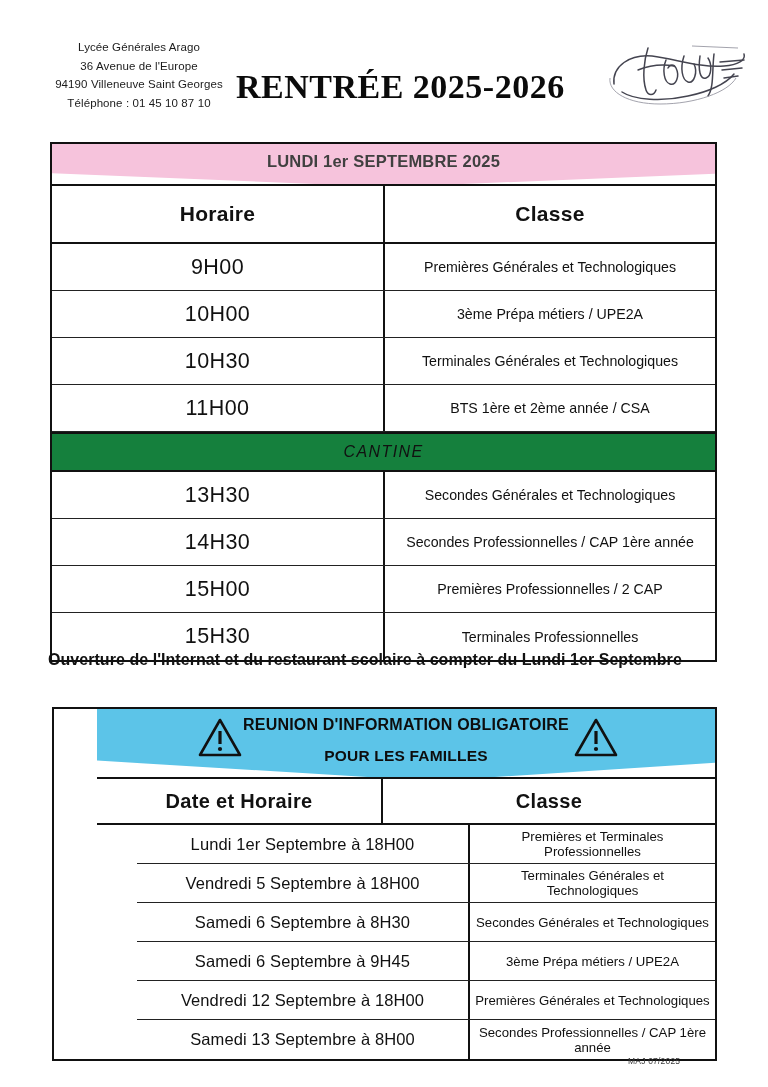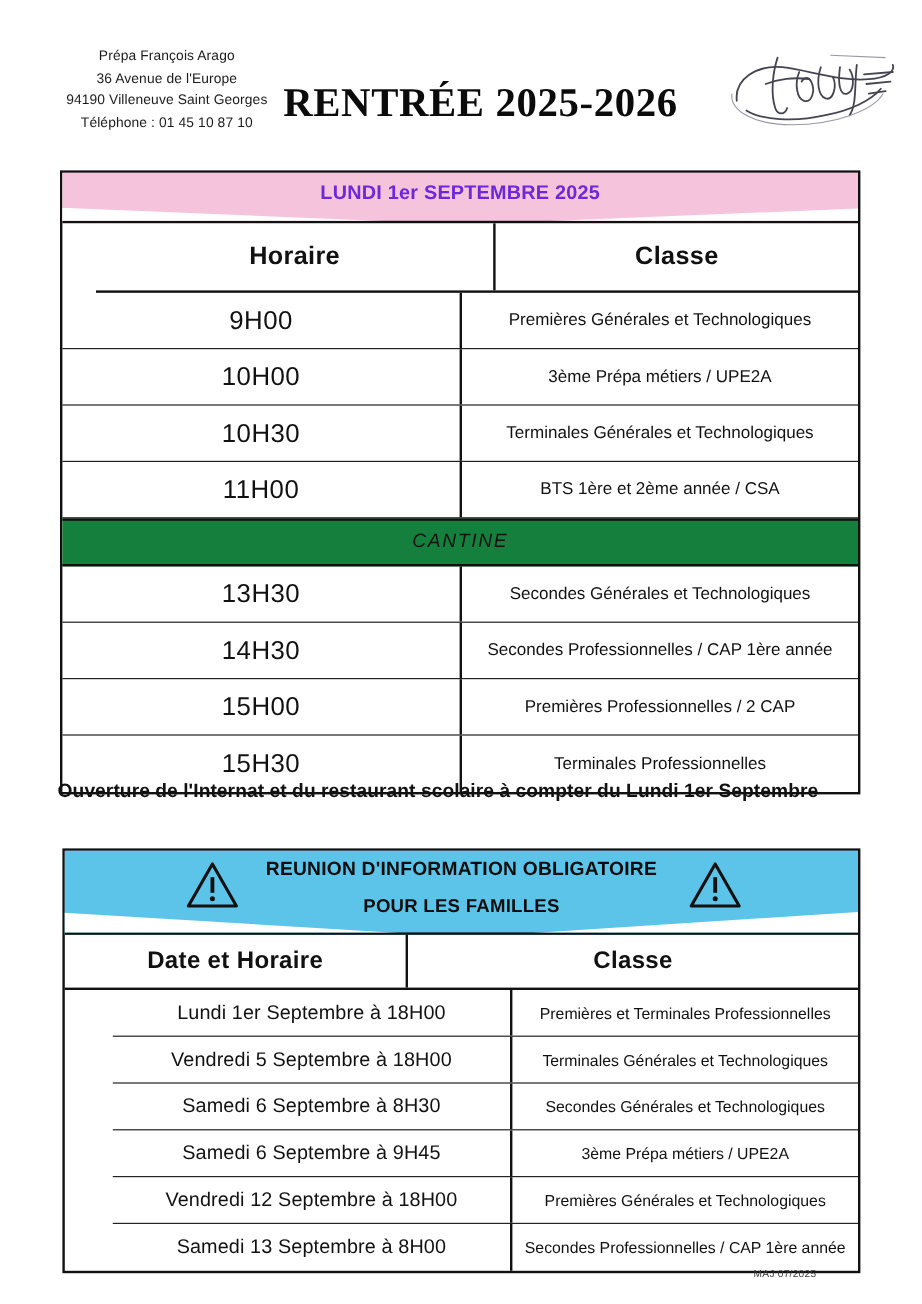--- a/index.html
+++ b/index.html
@@ -106,38 +106,37 @@
     overflow: hidden;
   }
   .banner-pink .banner-text {
     position: absolute;
     left: 0; right: 0;
     top: 8px;
     text-align: center;
     font-size: 16.5px;
     font-weight: bold;
     letter-spacing: 0.2px;
-    color: #6d28d9;
+    color: #404040;
   }
   
   .banner-pink .wedge {
     position: absolute;
     left: -4px;
     bottom: -3px;
     width: 680px;
     height: 14px;
     background: #ffffff;
     clip-path: polygon(0 0, 50% 100%, 100% 2%, 100% 100%, 0 100%);
   }
 
   .subhead-row {
     display: flex;
     height: 56px;
     border-bottom: 2px solid #111;
-    margin-left: 28px;
   }
   .subhead-row .cell-time,
   .subhead-row .cell-class {
     font-size: 21px;
     font-weight: bold;
     letter-spacing: 0.3px;
   }
 
   .t1-row { height: 47px; font-size: 14.5px; }
   .t1-row .cell-time { font-size: 21.5px; letter-spacing: 0.4px; }
@@ -168,20 +167,21 @@
     letter-spacing: 0.05px;
     color: #111;
     white-space: nowrap;
   }
 
   
   #table-reunion {
     left: 52px;
     top: 707px;
     width: 665px;
+    padding-left: 43px;
   }
   .banner-blue {
     position: relative;
     height: 68px;
     background: #5cc4e8;
     border-bottom: 2px solid #111;
     overflow: hidden;
   }
   .banner-blue .line1 {
     position: absolute;
@@ -255,21 +255,21 @@
     color: #3a3a3a;
     letter-spacing: 0.2px;
   }
 </style>
 </head>
 <body>
 
 <div class="page-header">
 
   <div class="school-block">
-    <div>Prépa François Arago</div>
+    <div>Lycée Générales Arago</div>
     <div>36 Avenue de l'Europe</div>
     <div>94190 Villeneuve Saint Georges</div>
     <div>Téléphone : 01 45 10 87 10</div>
   </div>
 
   <div class="main-title">RENTRÉE 2025-2026</div>
 
   <div class="signature">
     <svg width="150" height="86" viewBox="0 0 150 86">
       <g fill="none" stroke="#2b2b38" stroke-width="1.5" stroke-linecap="round">

